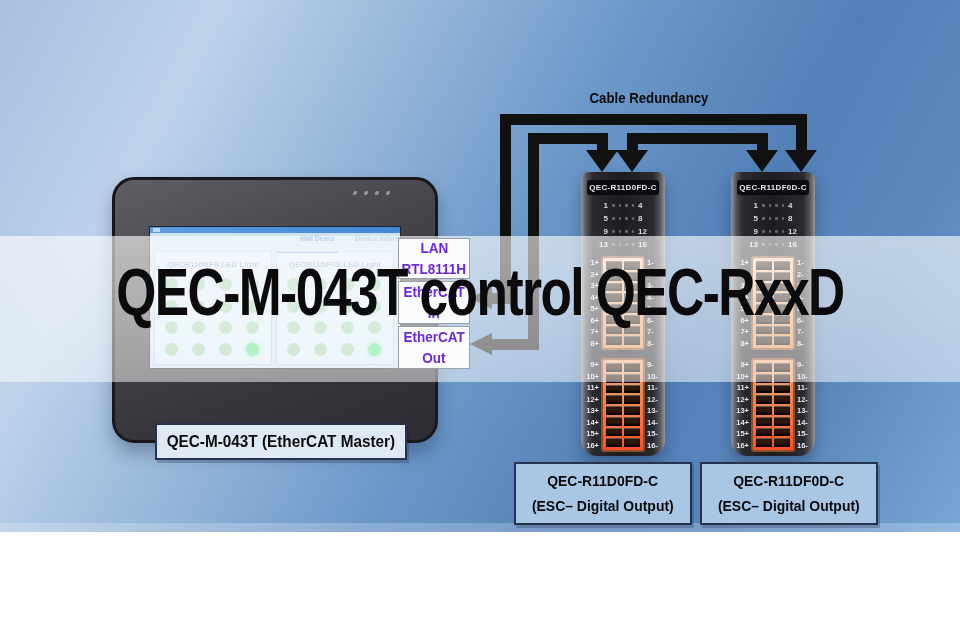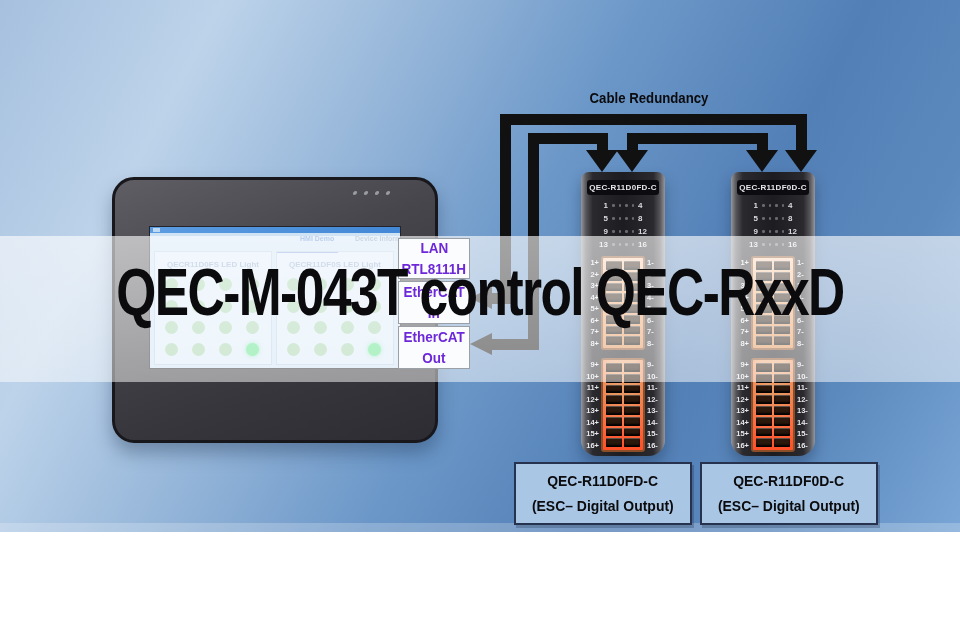--- a/index.html
+++ b/index.html
@@ -450,20 +450,23 @@
   </div>
   <div class="port-box port2">
     <span>EtherCAT</span>
     <span>In</span>
   </div>
   <div class="port-box port3">
     <span>EtherCAT</span>
     <span>Out</span>
   </div>
 
+  <div class="caption master">
+    <span>QEC-M-043T (EtherCAT Master)</span>
+  </div>
   <div class="caption mod mod1">
     <span>QEC-R11D0FD-C</span>
     <span>(ESC– Digital Output)</span>
   </div>
   <div class="caption mod mod2">
     <span>QEC-R11DF0D-C</span>
     <span>(ESC– Digital Output)</span>
   </div>
 
   <div class="bottom-stripe"></div>

